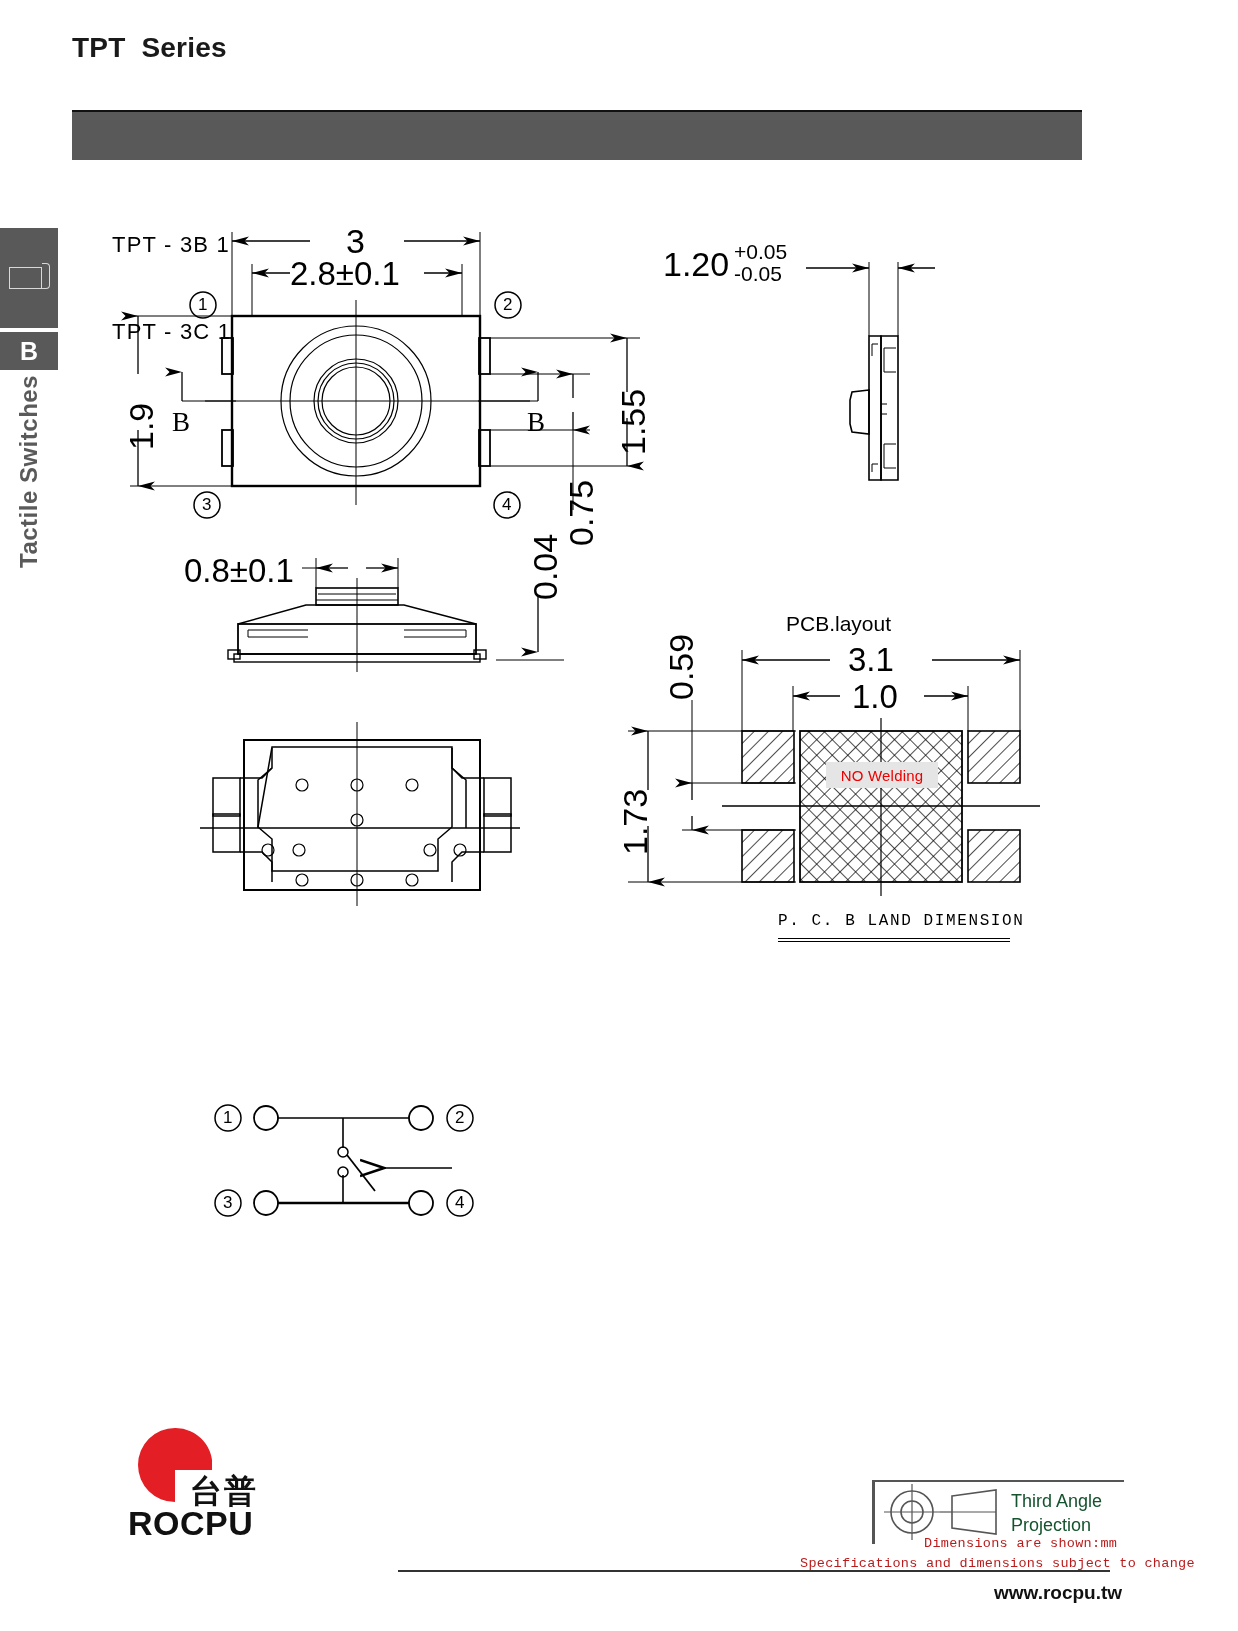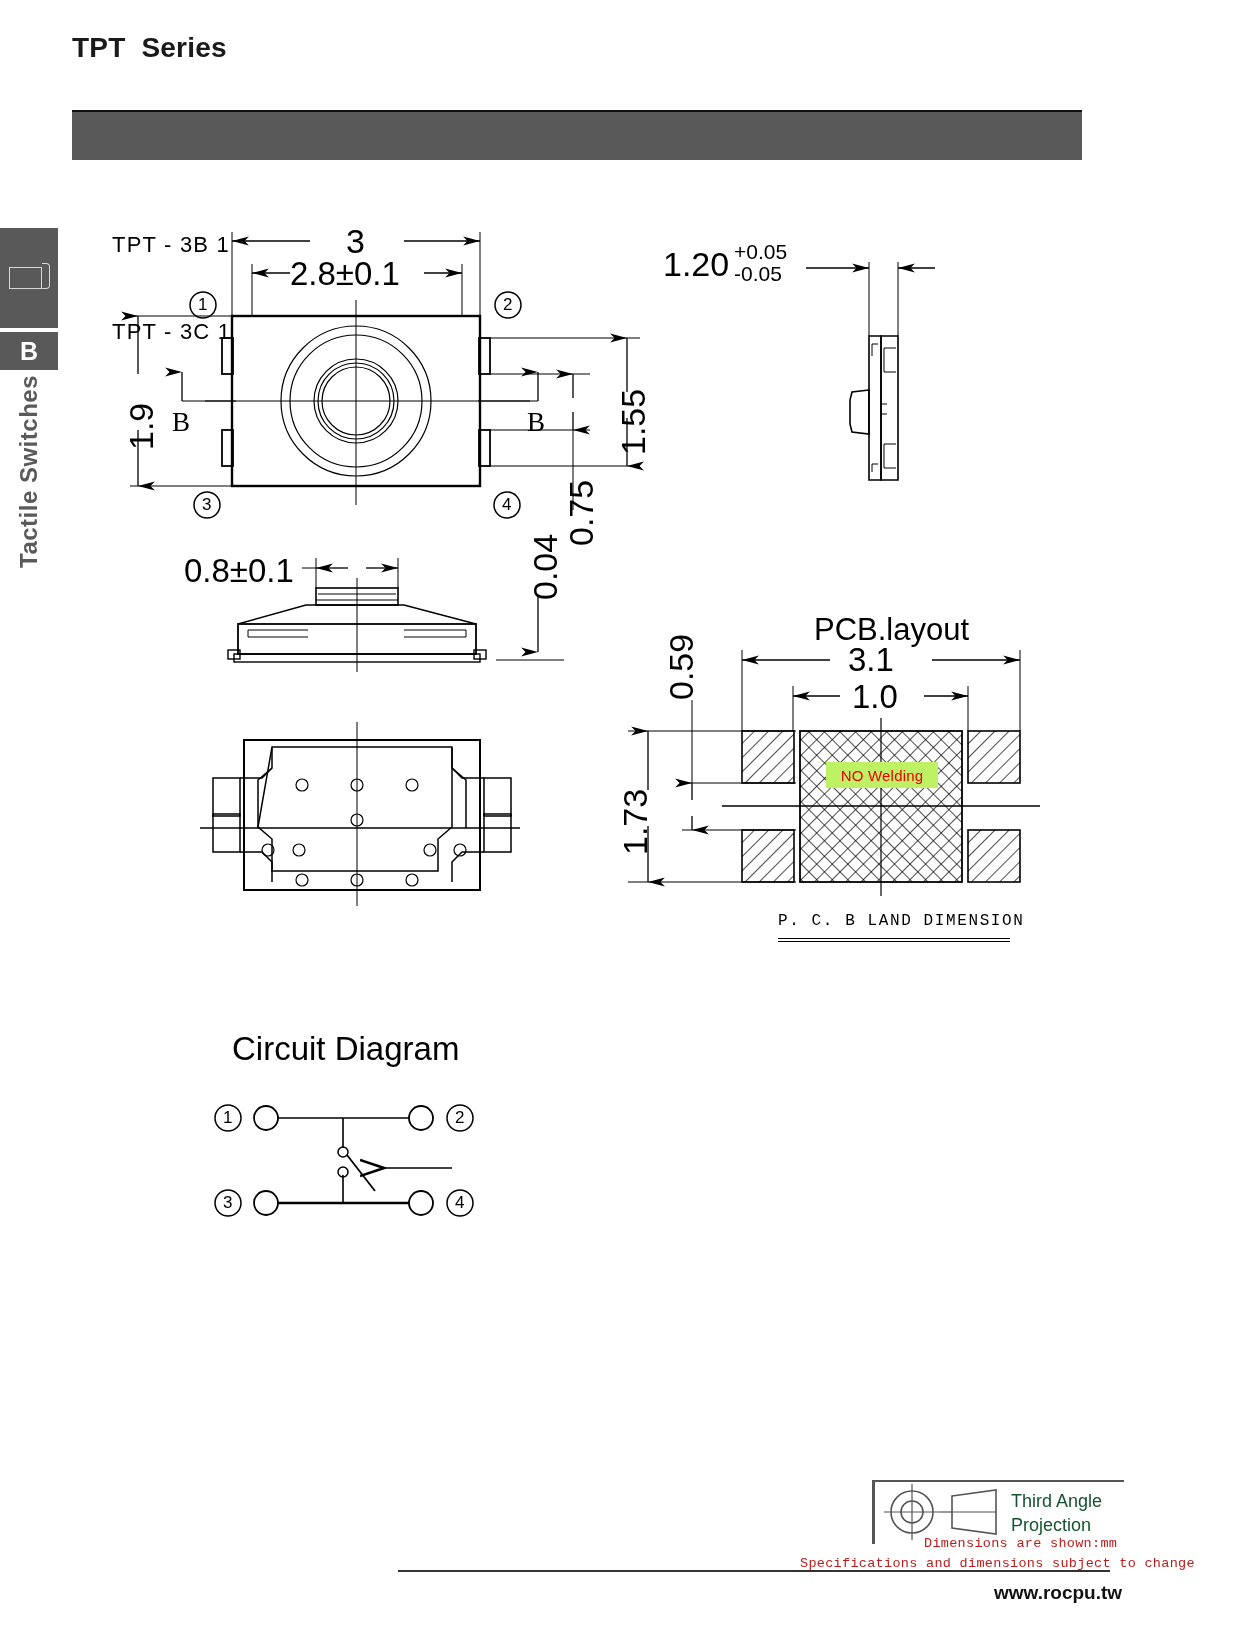--- a/index.html
+++ b/index.html
@@ -123,21 +123,21 @@
     transform: rotate(-90deg);
   }
 
   
   .lbl { position: absolute; color: #000; white-space: nowrap; }
 
   #no-welding {
     position: absolute;
     left: 826px; top: 762px;
     width: 112px; height: 26px;
-    background: #bef264;
+    background: #e5e5e5;
     color: #ee0000;
     font-size: 15px;
     display: flex;
     align-items: center;
     justify-content: center;
     letter-spacing: 0.2px;
   }
 
   #pcb-land-dim {
     position: absolute;
@@ -518,37 +518,44 @@
   <div class="dim" style="left:202px; top:495px; font-size:17px;">3</div>
   <div class="dim" style="left:502px; top:495px; font-size:17px;">4</div>
 
   <div class="dim" style="left:663px; top:245px; font-size:34px;">1.20</div>
   <div class="dim" style="left:734px; top:240px; font-size:21px;">+0.05</div>
   <div class="dim" style="left:734px; top:262px; font-size:21px;">-0.05</div>
 
   <div class="dim" style="left:184px; top:552px; font-size:33px;">0.8±0.1</div>
   <div class="dim dim-v" style="left:526px; top:600px; font-size:34px;">0.04</div>
 
-  <div class="lbl" style="left:786px; top:612px; font-size:31px;margin-left:28px;">PCB.layout</div>
+  <div class="lbl" style="left:786px; top:612px; font-size:21px;">PCB.layout</div>
   <div class="dim" style="left:848px; top:641px; font-size:33px;">3.1</div>
   <div class="dim" style="left:852px; top:678px; font-size:33px;">1.0</div>
   <div class="dim dim-v" style="left:616px; top:855px; font-size:34px;">1.73</div>
   <div class="dim dim-v" style="left:662px; top:700px; font-size:34px;">0.59</div>
 
   <div id="no-welding">NO  Welding</div>
 
   <div id="pcb-land-dim">P. C. B  LAND  DIMENSION</div>
   <div id="pcb-land-underline"></div>
 
-  <div class="lbl" style="left:232px; top:1030px; font-size:33px;">Circuit Diagram</div>
   <div class="dim" style="left:223px; top:1108px; font-size:17px;">1</div>
   <div class="dim" style="left:455px; top:1108px; font-size:17px;">2</div>
   <div class="dim" style="left:223px; top:1193px; font-size:17px;">3</div>
   <div class="dim" style="left:455px; top:1193px; font-size:17px;">4</div>
 
+  <div id="logo-wrap">
+    <svg id="logo-mark" viewBox="0 0 74 74">
+      <path d="M37,0 A37,37 0 1,0 37,74 L37,42 L74,42 A37,37 0 0,0 37,0 Z" fill="#e41e25"></path>
+      <rect x="37" y="32" width="37" height="10" fill="#e41e25"></rect>
+    </svg>
+    <div id="logo-cjk">台普</div>
+    <div id="logo-rocpu">ROCPU</div>
+  </div>
 
   <div id="proj-box"></div>
   <div id="proj-text">
     <div>Third Angle</div>
     <div>Projection</div>
   </div>
 
   <div class="footer-note" style="left:924px; top:1536px;">Dimensions are shown:mm</div>
   <div class="footer-note" style="left:800px; top:1556px;">Specifications and dimensions subject to change</div>
   <div id="footer-rule"></div>

